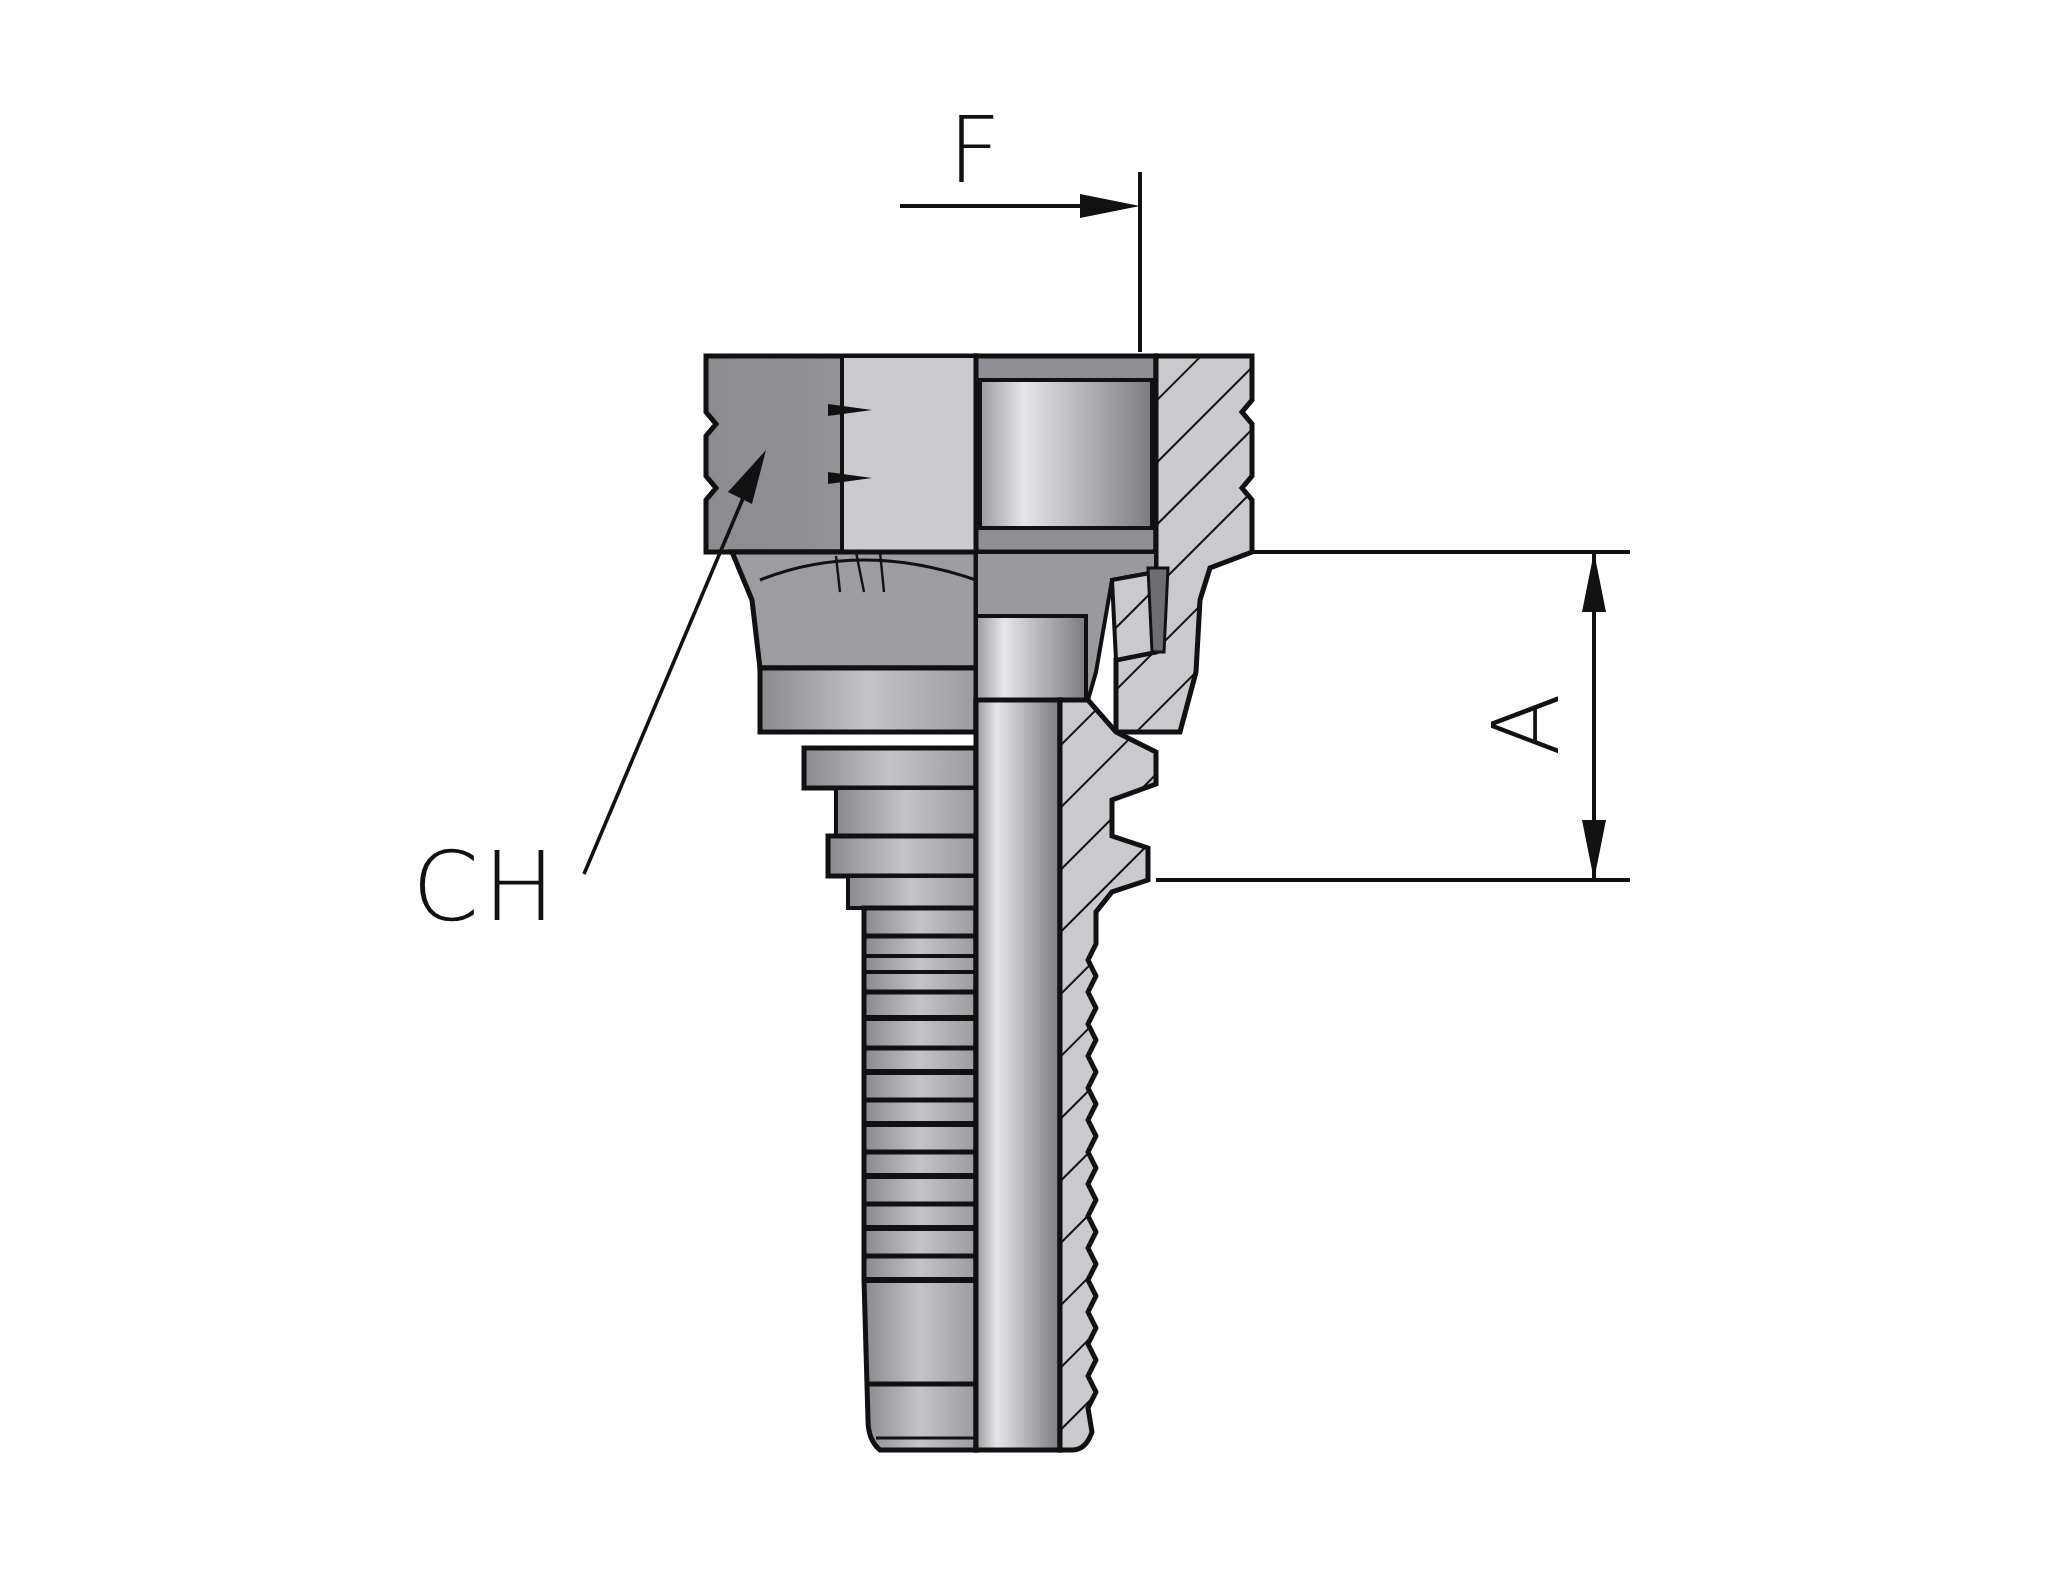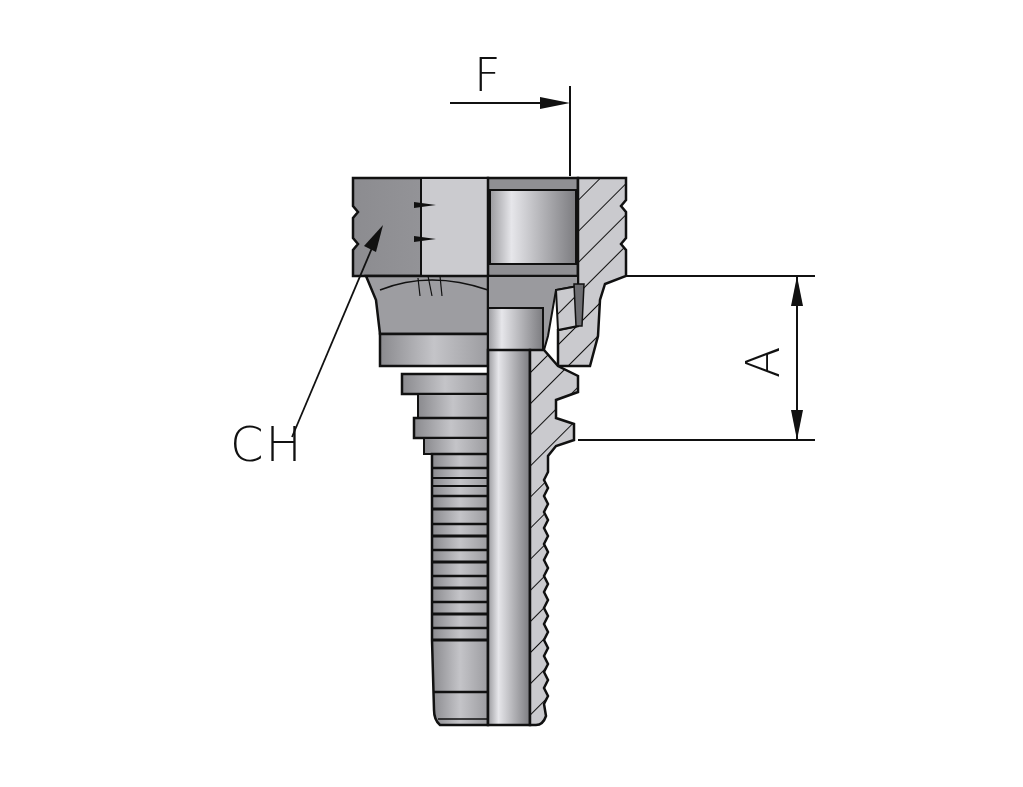--- a/index.html
+++ b/index.html
@@ -1,20 +1,20 @@
 <!DOCTYPE html>
 <html><head>
 <meta charset="utf-8">
 <style>
   html, body { margin: 0; padding: 0; background: #ffffff; }
   body { width: 1023px; height: 787px; overflow: hidden; position: relative; font-family: "DejaVu Sans", sans-serif; }
   #drawing { position: absolute; left: 0; top: 0; width: 1023px; height: 787px; }
   .lbl { position: absolute; color: #111; font-family: "DejaVu Sans", sans-serif; font-weight: 300; line-height: 1; }
   #lbl-F { left: 474px; top: 52px; font-size: 46px; }
-  #lbl-CH { left: 206px; top: 420px; font-size: 48px; letter-spacing: 2px; margin-left: 24px; }
+  #lbl-CH { left: 206px; top: 420px; font-size: 48px; letter-spacing: 2px; }
   #lbl-A { left: 740px; top: 335px; font-size: 46px; transform: rotate(-90deg); transform-origin: left top; top: 378px; }
 </style>
 </head>
 <body>
 
 <svg id="drawing" viewBox="0 0 1023 787" xmlns="http://www.w3.org/2000/svg">
   <defs>
     <linearGradient id="gBore" x1="0" x2="1" y1="0" y2="0">
       <stop offset="0" stop-color="#9a9a9e"></stop>
       <stop offset="0.25" stop-color="#e6e6ea"></stop>

